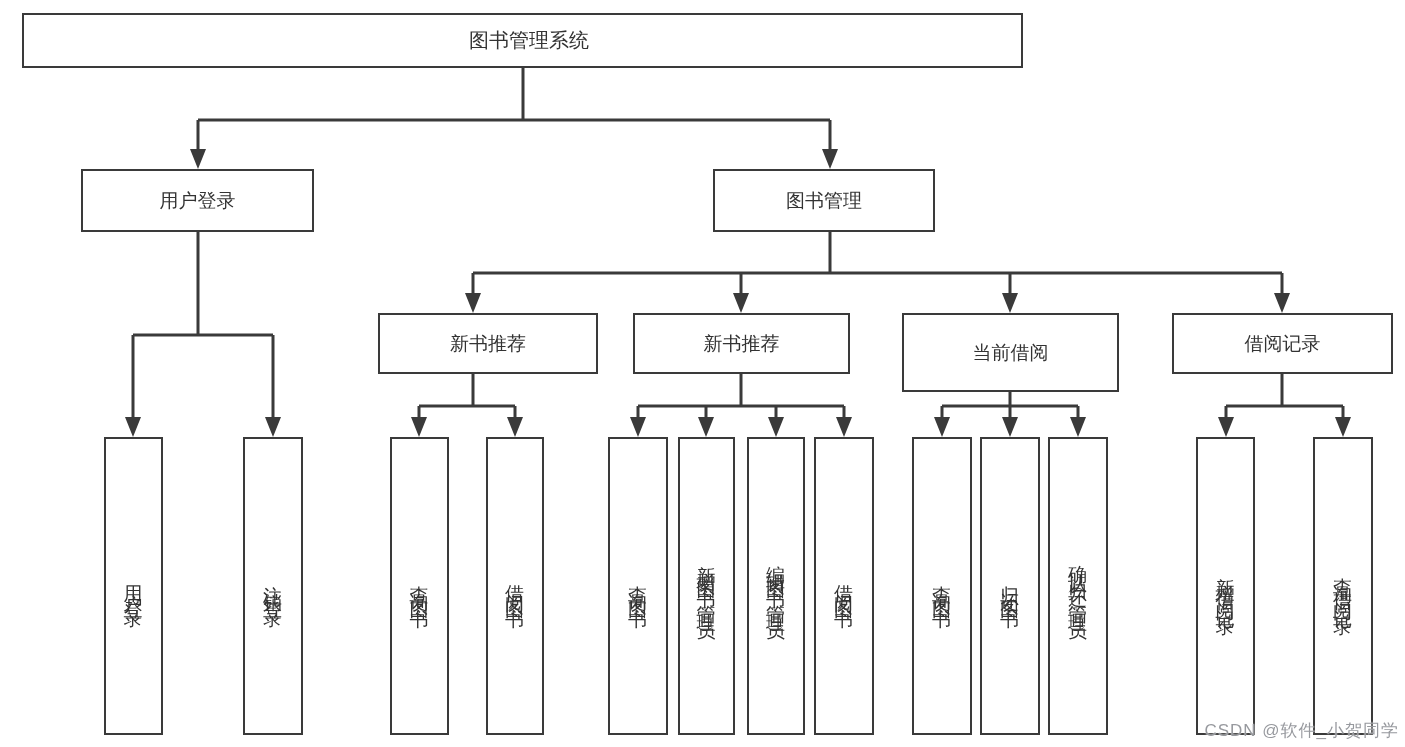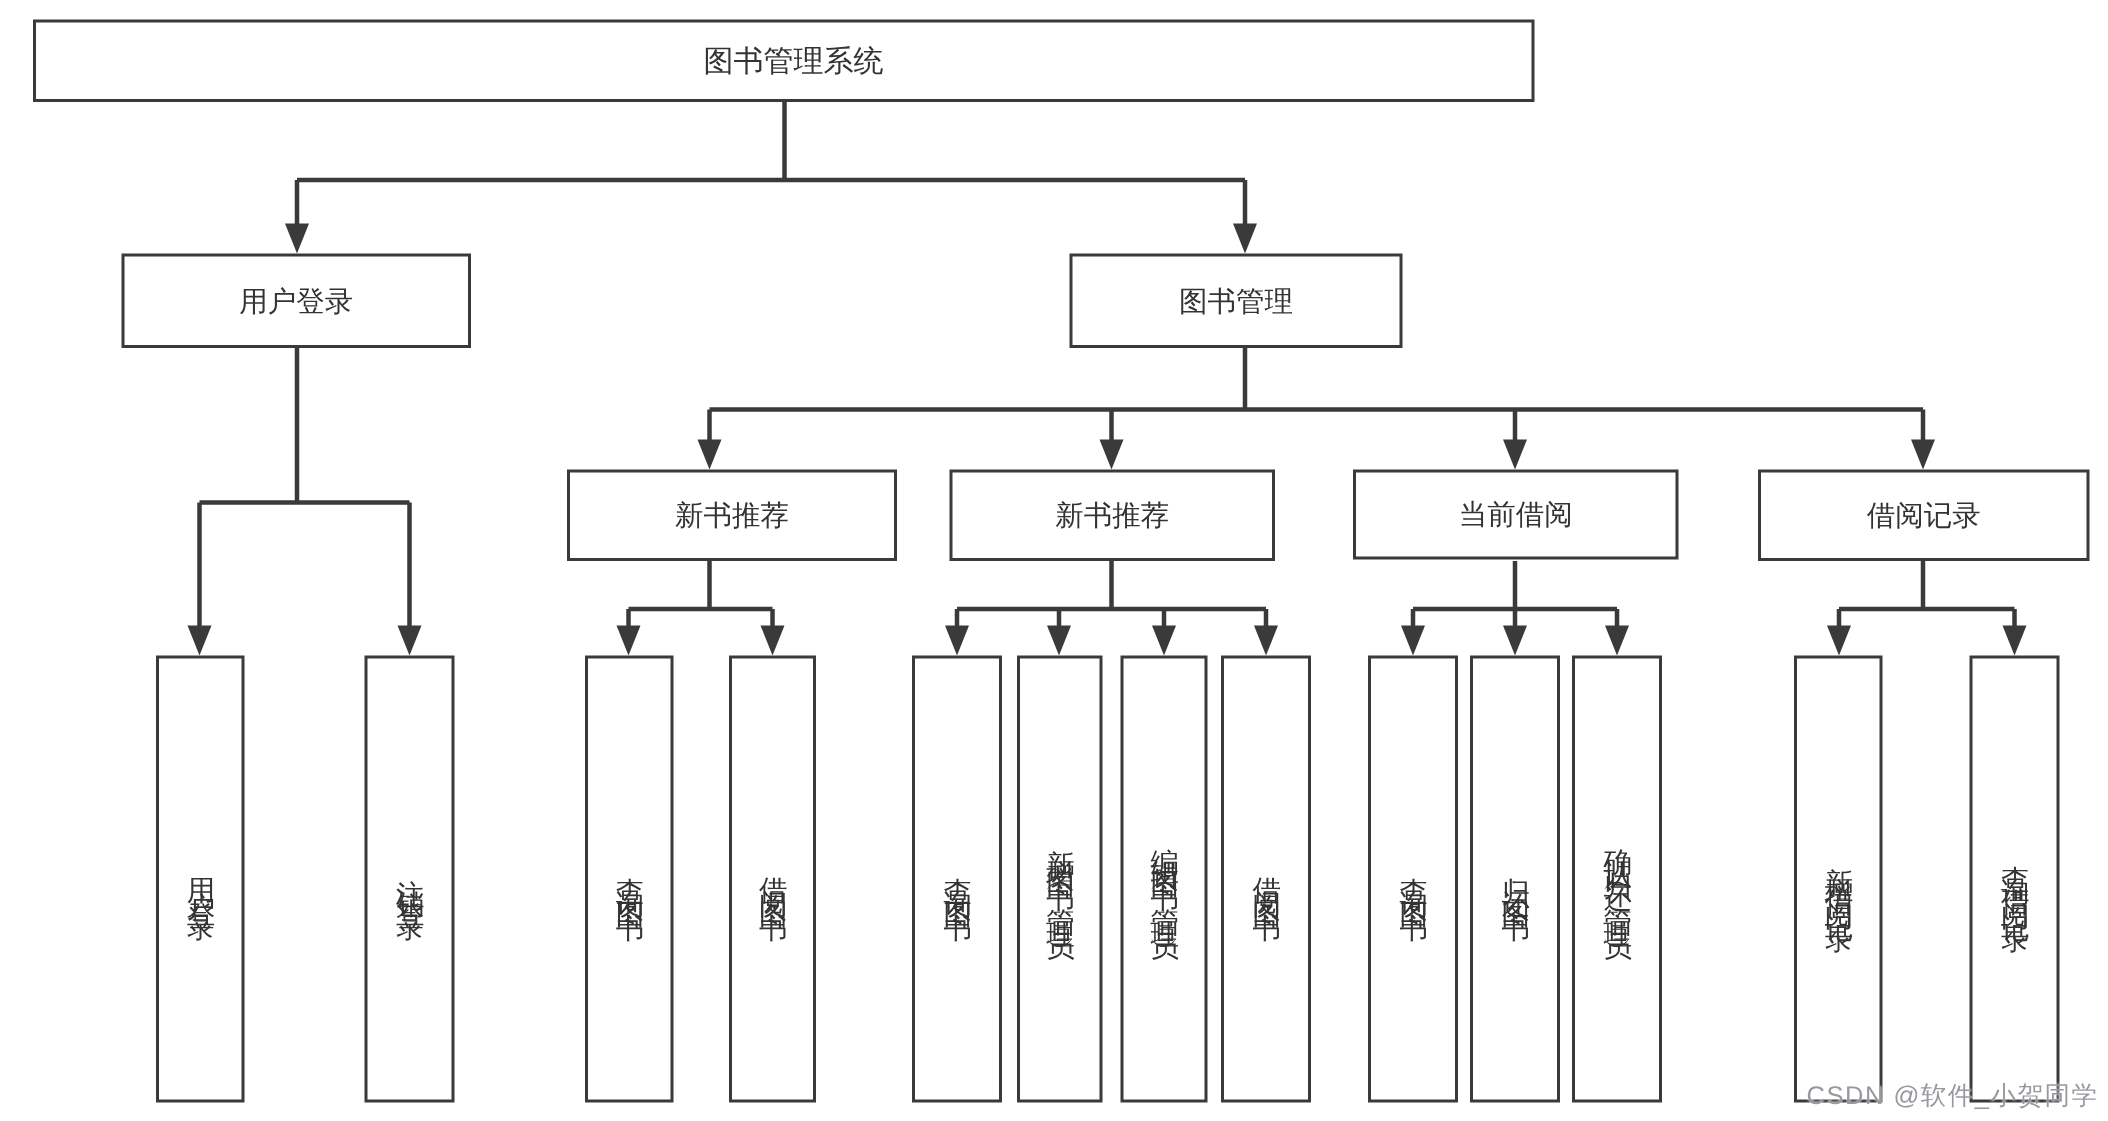--- a/index.html
+++ b/index.html
@@ -85,21 +85,21 @@
   <div class="node branch" style="left:713px;top:169px;width:222px;height:63px">
     <span>图书管理</span>
   </div>
 
   <div class="node branch" style="left:378px;top:313px;width:220px;height:61px">
     <span>新书推荐</span>
   </div>
   <div class="node branch" style="left:633px;top:313px;width:217px;height:61px">
     <span>新书推荐</span>
   </div>
-  <div class="node branch" style="left:902px;top:313px;width:217px;height:60px">
+  <div class="node branch" style="left:902px;top:313px;width:217px;height:79px">
     <span>当前借阅</span>
   </div>
   <div class="node branch" style="left:1172px;top:313px;width:221px;height:61px">
     <span>借阅记录</span>
   </div>
 
   <div class="leaf" style="left:104px;width:59px">
     <span class="vtext">用户登录</span>
   </div>
   <div class="leaf" style="left:243px;width:60px">

